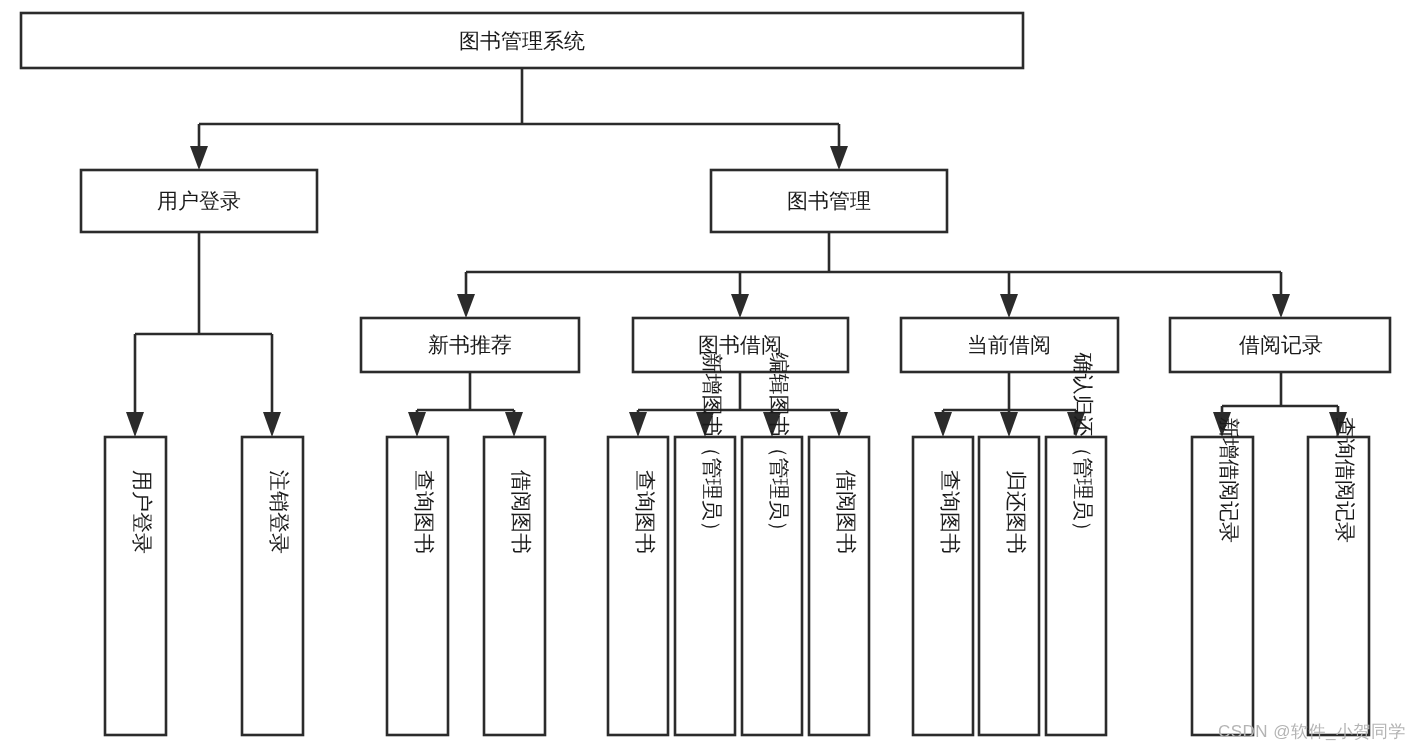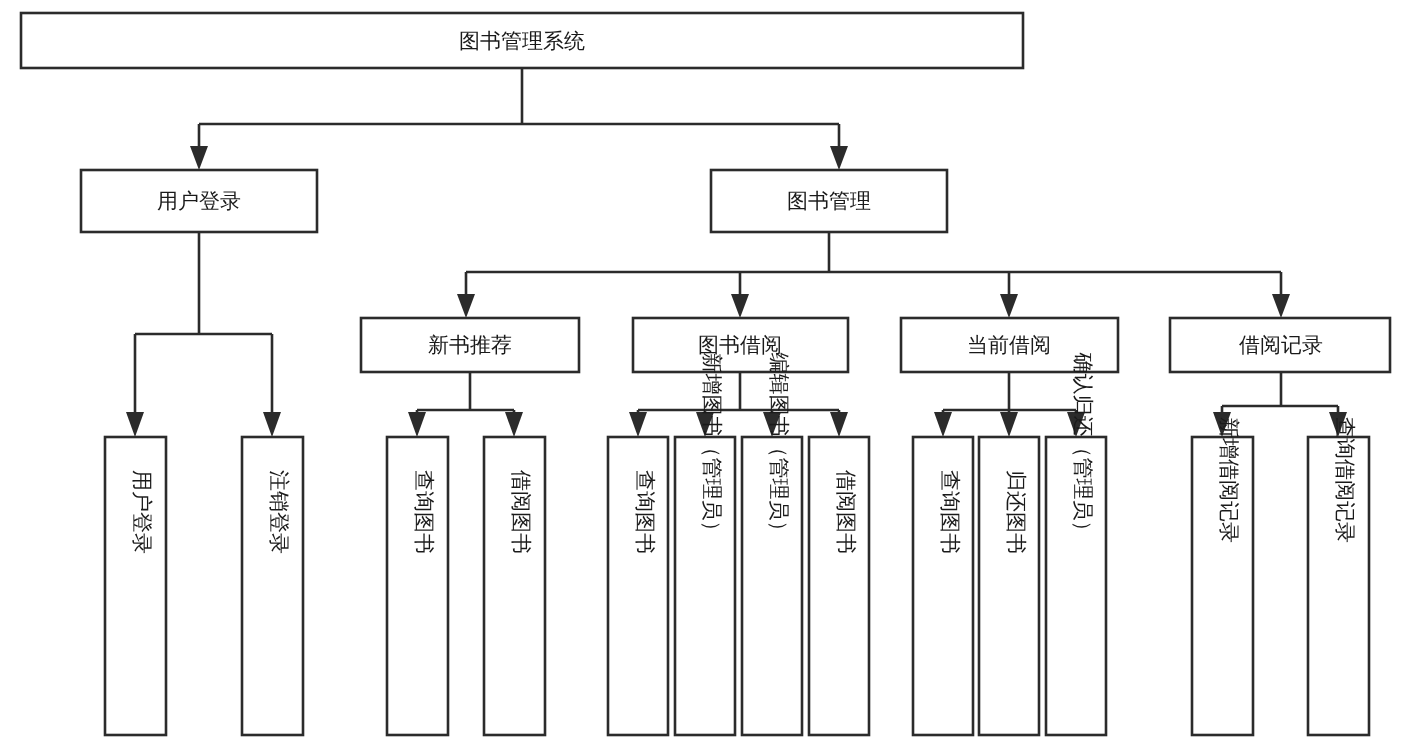--- a/index.html
+++ b/index.html
@@ -242,14 +242,15 @@
       <text class="node-label-v" transform="translate(1222,480) rotate(90)">新增借阅记录</text>
     </g>
 
     <g>
       <rect class="node-box" x="1308" y="437" width="61" height="298"></rect>
       <text class="node-label-v" transform="translate(1338,480) rotate(90)">查询借阅记录</text>
     </g>
 
   </svg>
 
+  <div class="watermark">CSDN @软件_小贺同学</div>
 
 </div>
 
 </body></html>

